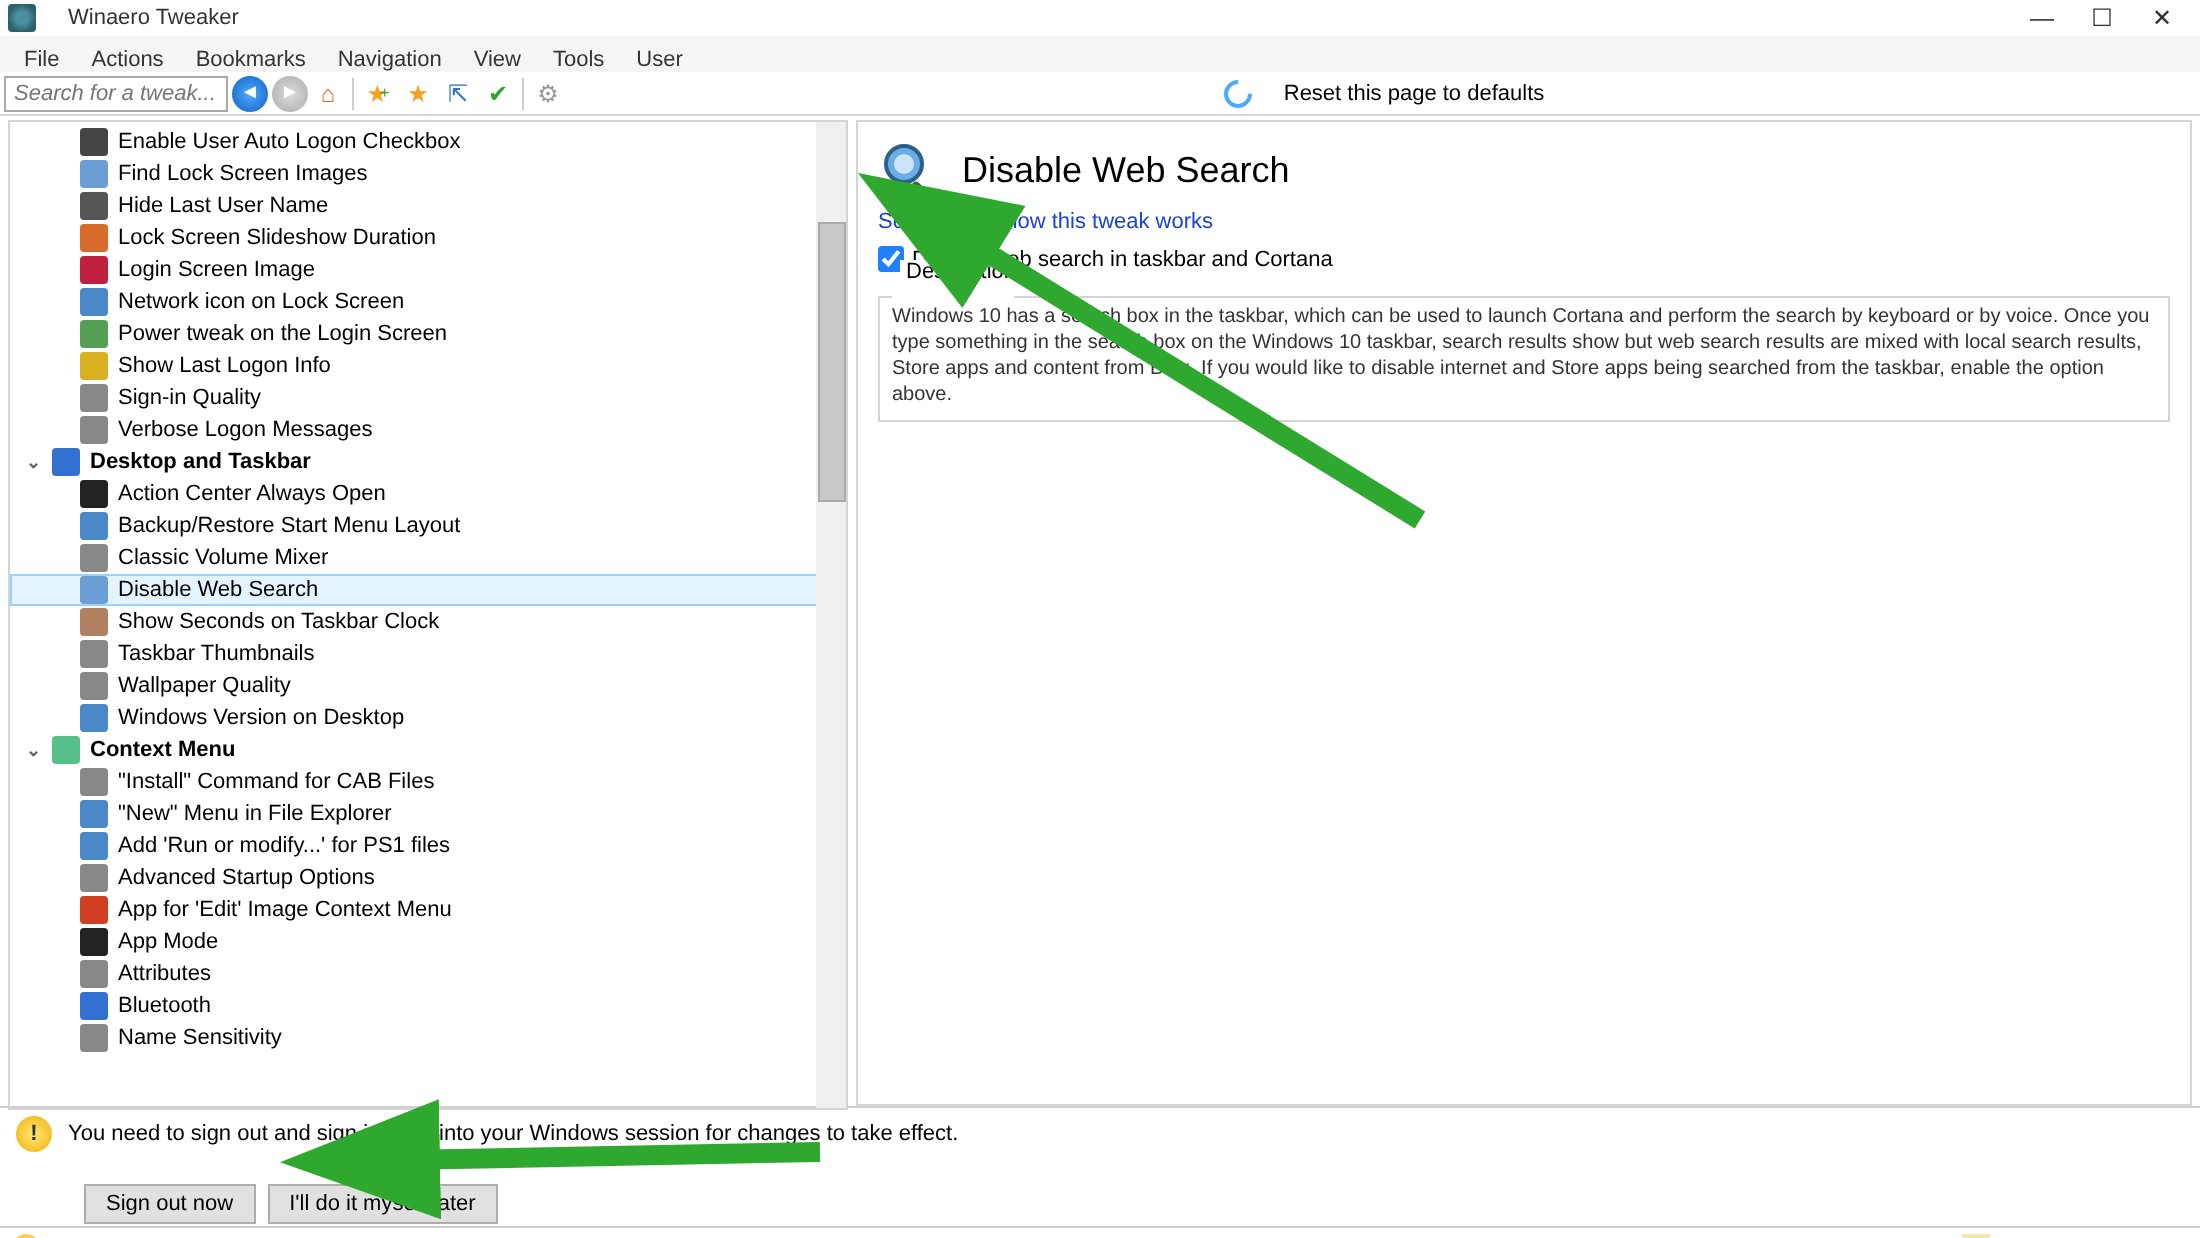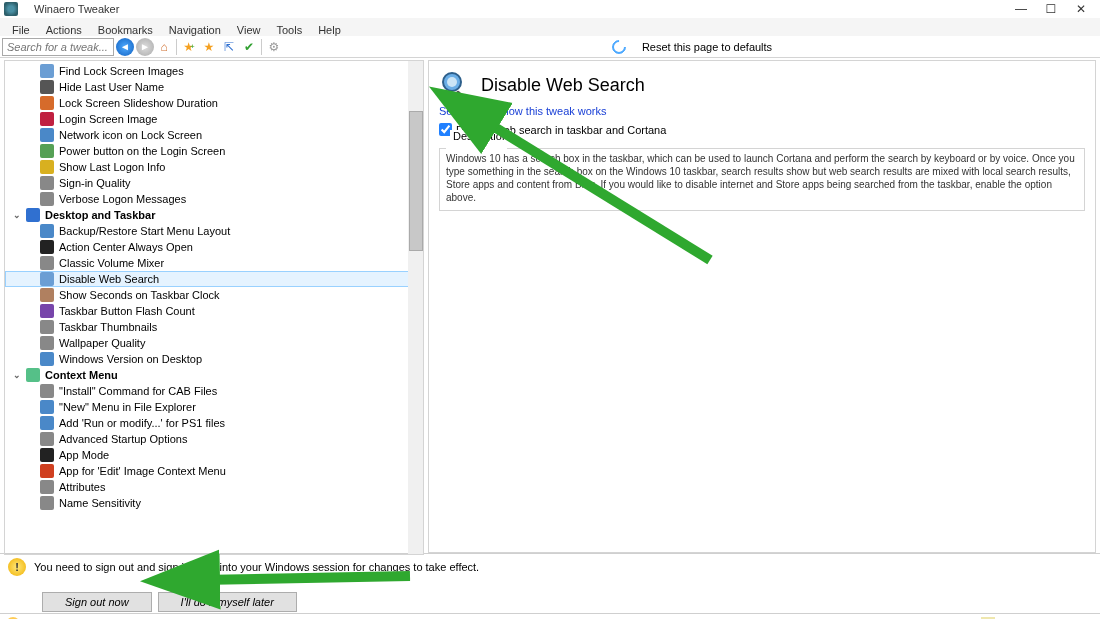--- a/index.html
+++ b/index.html
@@ -43,21 +43,21 @@
 .rp-link { color:#1a40d6; font-size:11px; cursor:pointer; margin-bottom:6px; display:inline-block;}
 .cb-row { display:flex; align-items:center; gap:4px; margin-bottom:6px;}
 .cb { width:13px;height:13px;accent-color:#2080ff;}
 .desc-box { border:1px solid #d4d4d4; padding:6px; margin-top:4px;}
 .desc-label { position:relative; top:-12px; left:4px; background:#fff; padding:0 3px; display:inline-block;}
 .desc-text { margin-top:-8px; color:#333; line-height:1.3; font-size:10px;}
 
 .notice-bar { height:60px; border-top:1px solid #cfcfcf; padding:4px 8px; display:flex; flex-direction:column;}
 .notice-row { display:flex; align-items:center; gap:8px;}
 .warn-icon{ width:18px;height:18px; border-radius:50%; background:radial-gradient(circle,#ffe77a,#f0b000); display:flex;align-items:center;justify-content:center;font-weight:bold;color:#333;}
-.btn { border:1px solid #adadad; background:#e1e1e1; padding:3px 22px; cursor:pointer; font-size:11px;font-style:italic; }
+.btn { border:1px solid #adadad; background:#e1e1e1; padding:3px 10px; cursor:pointer; font-size:11px; }
 .btn-row { display:flex; gap:6px; margin-top:16px; margin-left:34px;}
 
 .footer { height:20px; border-top:1px solid #cfcfcf; display:flex; align-items:center; padding:0 6px; gap:4px;}
 .donate-icon{width:14px;height:14px;background:linear-gradient(#ffd060,#f0a000);border-radius:50%;}
 .footer-link{ color:#1a40d6; text-decoration:underline; cursor:pointer;}
 .footer-spacer{flex:1;}
 .w-icon{width:14px;height:14px;background:#efe7ae;display:flex;align-items:center;justify-content:center;font-weight:bold;color:#335;font-size:9px;}
 
 .arrow { position:absolute; pointer-events:none;}
 .arrow svg { overflow:visible;}
@@ -77,21 +77,21 @@
   </div>
 </div>
 
 <div class="menubar" id="menubar">
     <div class="menu-item">File</div>
     <div class="menu-item">Actions</div>
     <div class="menu-item">Bookmarks</div>
     <div class="menu-item">Navigation</div>
     <div class="menu-item">View</div>
     <div class="menu-item">Tools</div>
-    <div class="menu-item">Help</div>
+    <div class="menu-item">User</div>
   </div>
 
 <div class="toolbar">
   <input class="search-box" placeholder="Search for a tweak..." style="">
   <div class="nav-back">◄</div>
   <div class="nav-fwd">►</div>
   <div class="tbicon" style="color:#d07030">⌂</div>
   <div style="width:1px;height:16px;background:#ccc;margin:0 2px"></div>
   <div class="tbicon" style="color:#f5a020">★<span style="color:#3a3;font-size:8px;margin-left:-4px">+</span></div>
   <div class="tbicon" style="color:#f5a020">★</div>
@@ -105,20 +105,26 @@
   </div>
 </div>
 
 <div class="main">
   <div class="left-pane">
     <div class="scroll-track"></div>
     <div class="scroll-thumb"></div>
     <div class="tree" id="tree">
         <div class="tree-row">
           <span class="ticon">
+            <span class="ic-color" style="background: rgb(68, 68, 68);"></span>
+          </span>
+          <span>Enable User Auto Logon Checkbox</span>
+        </div>
+        <div class="tree-row">
+          <span class="ticon">
             <span class="ic-color" style="background: rgb(107, 158, 212);"></span>
           </span>
           <span>Find Lock Screen Images</span>
         </div>
         <div class="tree-row">
           <span class="ticon">
             <span class="ic-color" style="background: rgb(85, 85, 85);"></span>
           </span>
           <span>Hide Last User Name</span>
         </div>
@@ -137,21 +143,21 @@
         <div class="tree-row">
           <span class="ticon">
             <span class="ic-color" style="background: rgb(74, 136, 200);"></span>
           </span>
           <span>Network icon on Lock Screen</span>
         </div>
         <div class="tree-row">
           <span class="ticon">
             <span class="ic-color" style="background: rgb(85, 160, 85);"></span>
           </span>
-          <span>Power button on the Login Screen</span>
+          <span>Power tweak on the Login Screen</span>
         </div>
         <div class="tree-row">
           <span class="ticon">
             <span class="ic-color" style="background: rgb(216, 176, 32);"></span>
           </span>
           <span>Show Last Logon Info</span>
         </div>
         <div class="tree-row">
           <span class="ticon">
             <span class="ic-color" style="background: rgb(136, 136, 136);"></span>
@@ -166,53 +172,47 @@
         </div>
         <div class="tree-row group">
           <span class="expander">⌄</span>
           <span class="ticon">
             <span class="ic-color" style="background: rgb(48, 112, 208);"></span>
           </span>
           <span>Desktop and Taskbar</span>
         </div>
         <div class="tree-row">
           <span class="ticon">
+            <span class="ic-color" style="background: rgb(34, 34, 34);"></span>
+          </span>
+          <span>Action Center Always Open</span>
+        </div>
+        <div class="tree-row">
+          <span class="ticon">
             <span class="ic-color" style="background: rgb(74, 136, 200);"></span>
           </span>
           <span>Backup/Restore Start Menu Layout</span>
         </div>
         <div class="tree-row">
           <span class="ticon">
-            <span class="ic-color" style="background: rgb(34, 34, 34);"></span>
-          </span>
-          <span>Action Center Always Open</span>
-        </div>
-        <div class="tree-row">
-          <span class="ticon">
             <span class="ic-color" style="background: rgb(136, 136, 136);"></span>
           </span>
           <span>Classic Volume Mixer</span>
         </div>
         <div class="tree-row selected">
           <span class="ticon">
             <span class="ic-color" style="background: rgb(107, 158, 212);"></span>
           </span>
           <span>Disable Web Search</span>
         </div>
         <div class="tree-row">
           <span class="ticon">
             <span class="ic-color" style="background: rgb(176, 128, 96);"></span>
           </span>
           <span>Show Seconds on Taskbar Clock</span>
-        </div>
-        <div class="tree-row">
-          <span class="ticon">
-            <span class="ic-color" style="background: rgb(119, 69, 170);"></span>
-          </span>
-          <span>Taskbar Button Flash Count</span>
         </div>
         <div class="tree-row">
           <span class="ticon">
             <span class="ic-color" style="background: rgb(136, 136, 136);"></span>
           </span>
           <span>Taskbar Thumbnails</span>
         </div>
         <div class="tree-row">
           <span class="ticon">
             <span class="ic-color" style="background: rgb(136, 136, 136);"></span>
@@ -251,35 +251,41 @@
           <span>Add 'Run or modify...' for PS1 files</span>
         </div>
         <div class="tree-row">
           <span class="ticon">
             <span class="ic-color" style="background: rgb(136, 136, 136);"></span>
           </span>
           <span>Advanced Startup Options</span>
         </div>
         <div class="tree-row">
           <span class="ticon">
+            <span class="ic-color" style="background: rgb(208, 64, 32);"></span>
+          </span>
+          <span>App for 'Edit' Image Context Menu</span>
+        </div>
+        <div class="tree-row">
+          <span class="ticon">
             <span class="ic-color" style="background: rgb(34, 34, 34);"></span>
           </span>
           <span>App Mode</span>
         </div>
         <div class="tree-row">
           <span class="ticon">
-            <span class="ic-color" style="background: rgb(208, 64, 32);"></span>
-          </span>
-          <span>App for 'Edit' Image Context Menu</span>
-        </div>
-        <div class="tree-row">
-          <span class="ticon">
             <span class="ic-color" style="background: rgb(136, 136, 136);"></span>
           </span>
           <span>Attributes</span>
+        </div>
+        <div class="tree-row">
+          <span class="ticon">
+            <span class="ic-color" style="background: rgb(48, 112, 208);"></span>
+          </span>
+          <span>Bluetooth</span>
         </div>
         <div class="tree-row">
           <span class="ticon">
             <span class="ic-color" style="background: rgb(136, 136, 136);"></span>
           </span>
           <span>Name Sensitivity</span>
         </div>
       </div>
   </div>
 

